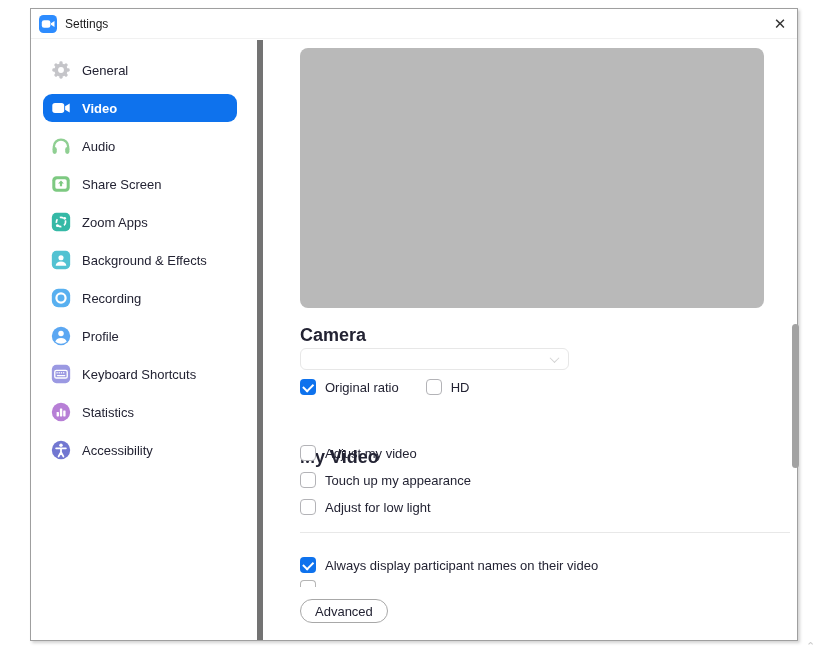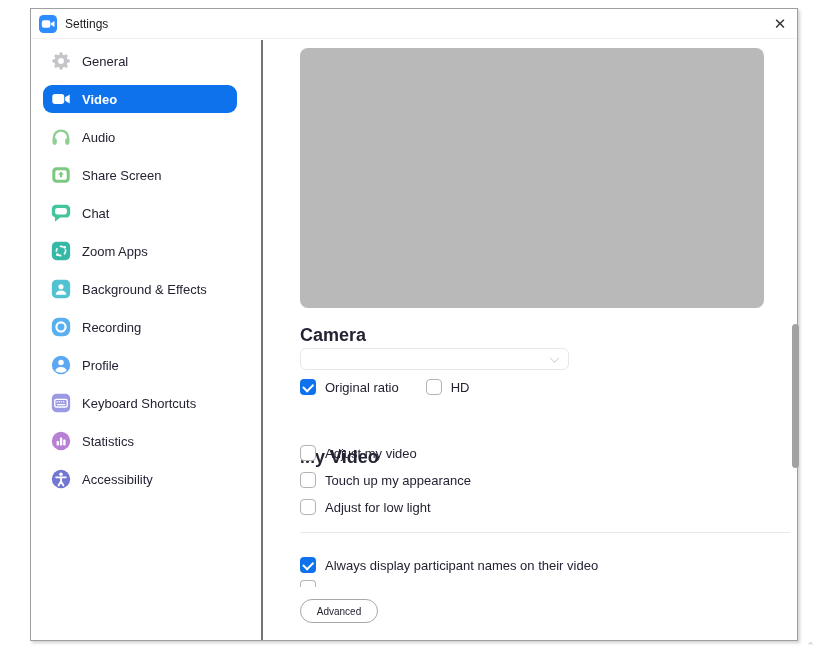--- a/index.html
+++ b/index.html
@@ -11,21 +11,21 @@
     background:#fff; border:1px solid #9f9f9f; box-shadow:2px 2px 3px rgba(0,0,0,.18); }
 
   .titlebar { position:absolute; left:0; top:0; width:100%; height:30px;
     border-bottom:1px solid #f1f1f1; display:flex; align-items:center; }
   .app-icon { margin-left:8px; width:18px; height:18px; display:inline-flex; }
   .win-title { margin-left:8px; font-size:12px; color:#1a1a1a; }
   .close-btn { position:absolute; right:2px; top:0; width:30px; height:30px;
     display:flex; align-items:center; justify-content:center; font-size:15px; color:#333; cursor:default; }
 
   .sidebar { position:absolute; left:0; top:31px; width:232px; bottom:0;
-    border-right:2px solid #737373; padding-top:7px; }
+    border-right:6px solid #737373; padding-top:16px; }
   .side-item { margin:0 0 10px 12px; width:194px; height:28px; border-radius:9px;
     display:flex; align-items:center; padding-left:6px; }
   .side-item .icw { width:24px; height:24px; display:flex; align-items:center; justify-content:center; }
   .side-item .lbl { margin-left:9px; font-size:13px; color:#232333; white-space:nowrap; }
   .side-item.selected { background:#0e72ed; }
   .side-item.selected .lbl { color:#fff; font-weight:bold; }
 
   .content { position:absolute; left:233px; top:31px; right:0; bottom:0; }
   .preview { position:absolute; left:36px; top:8px; width:464px; height:260px;
     background:#b9b9b9; border-radius:8px; }
@@ -51,21 +51,21 @@
   .cb-label { margin-left:9px; font-size:13px; color:#232333; white-space:nowrap; }
   .gap2 { margin-left:27px; }
 
   .divider { position:absolute; left:36px; top:492px; width:490px; height:1px; background:#e8e8e8; }
 
   .checkbox-partial { position:absolute; left:36px; top:540px; width:16px; height:7px;
     border:1.5px solid #b5b5b5; border-bottom:none; border-radius:4px 4px 0 0; background:#fff; }
 
   .advanced-btn { position:absolute; left:36px; top:559px; min-width:78px; height:24px;
     background:#fff; border:1px solid #a8a8a8; border-radius:12px;
-    font-size:10px; color:#232333; display:flex; align-items:center; justify-content:center;
+    font-size:13px; color:#232333; display:flex; align-items:center; justify-content:center;
     padding:0 14px; font-family:inherit; }
 
   .scroll-thumb { position:absolute; left:761px; top:315px; width:7px; height:144px;
     background:#a2a2a2; border-radius:4px; }
 
   .taskbar-chev { position:absolute; left:806px; top:640px; font-size:11px; color:#c9c9c9; }
 </style>
 </head>
 <body>
 
@@ -129,29 +129,20 @@
         <span class="icw" style="color: rgb(125, 201, 129);">
           <svg width="22" height="22" viewBox="0 0 24 24">
             <rect x="2.5" y="3.5" width="19" height="17" rx="4.5" fill="currentColor"></rect>
             <rect x="5.8" y="6.8" width="12.4" height="10.4" rx="2" fill="#fff"></rect>
             <path d="M12 8.2l3.2 3.3h-2v3h-2.4v-3h-2z" fill="currentColor"></path>
           </svg>
         </span>
         <span class="lbl">Share Screen</span>
       </div>
 
-      <div class="side-item">
-        <span class="icw" style="color: rgb(68, 196, 156);">
-          <svg width="22" height="22" viewBox="0 0 24 24">
-            <path d="M6.5 3h11A4.5 4.5 0 0 1 22 7.5v5a4.5 4.5 0 0 1-4.5 4.5H11l-4.6 3.8a.6.6 0 0 1-1-.5v-3.7A4.5 4.5 0 0 1 2 12.5v-5A4.5 4.5 0 0 1 6.5 3z" fill="currentColor"></path>
-            <rect x="5.6" y="6.6" width="12.8" height="7" rx="2.4" fill="#fff"></rect>
-          </svg>
-        </span>
-        <span class="lbl">Chat</span>
-      </div>
 
       <div class="side-item">
         <span class="icw" style="color: rgb(53, 185, 166);">
           <svg width="22" height="22" viewBox="0 0 24 24">
             <rect x="2" y="2" width="20" height="20" rx="5" fill="currentColor"></rect>
             <circle cx="12" cy="12" r="5" fill="none" stroke="#fff" stroke-width="1.8" stroke-dasharray="4.2 3"></circle>
             <circle cx="8" cy="16" r="1.5" fill="#fff"></circle>
             <circle cx="16" cy="8" r="1.5" fill="#fff"></circle>
           </svg>
         </span>

